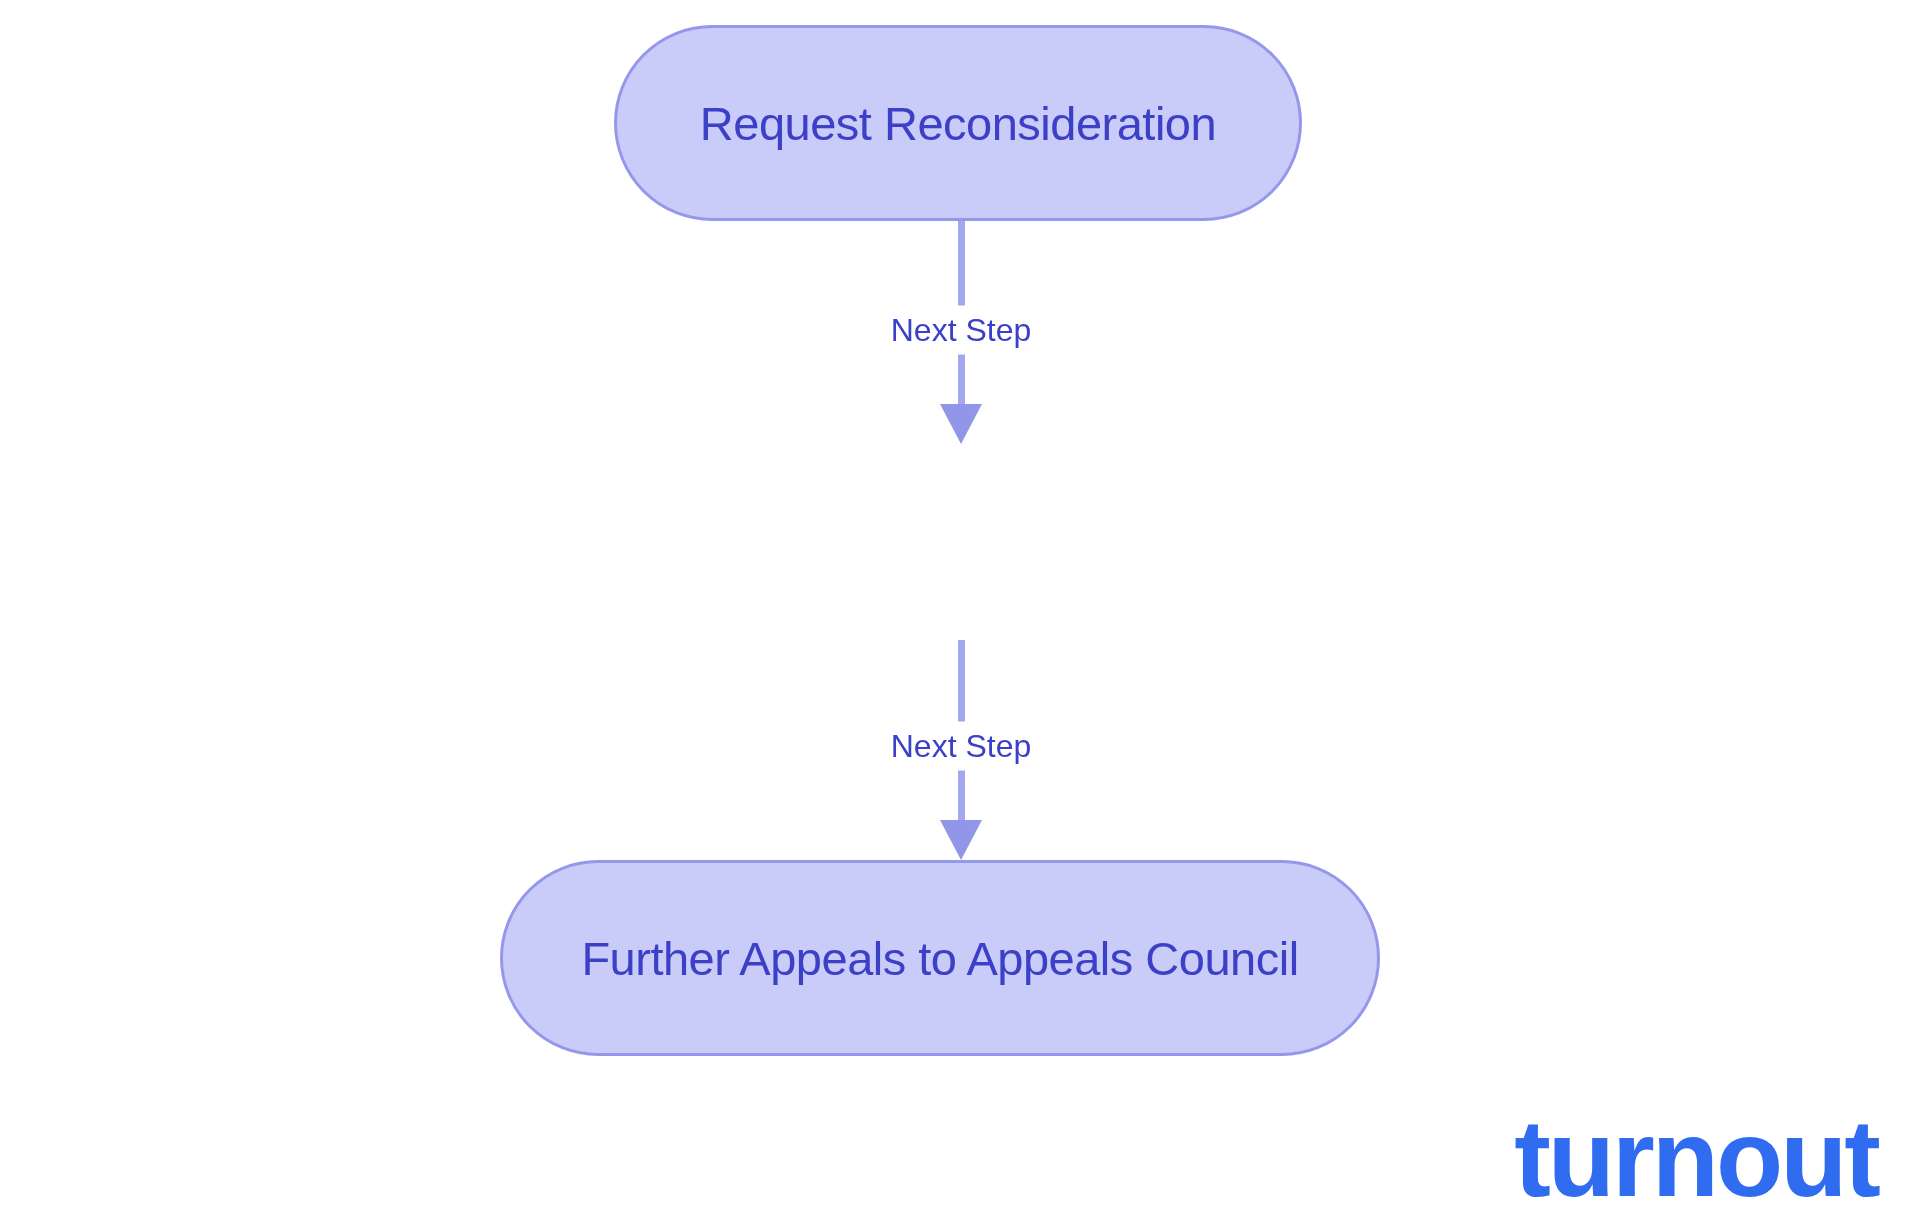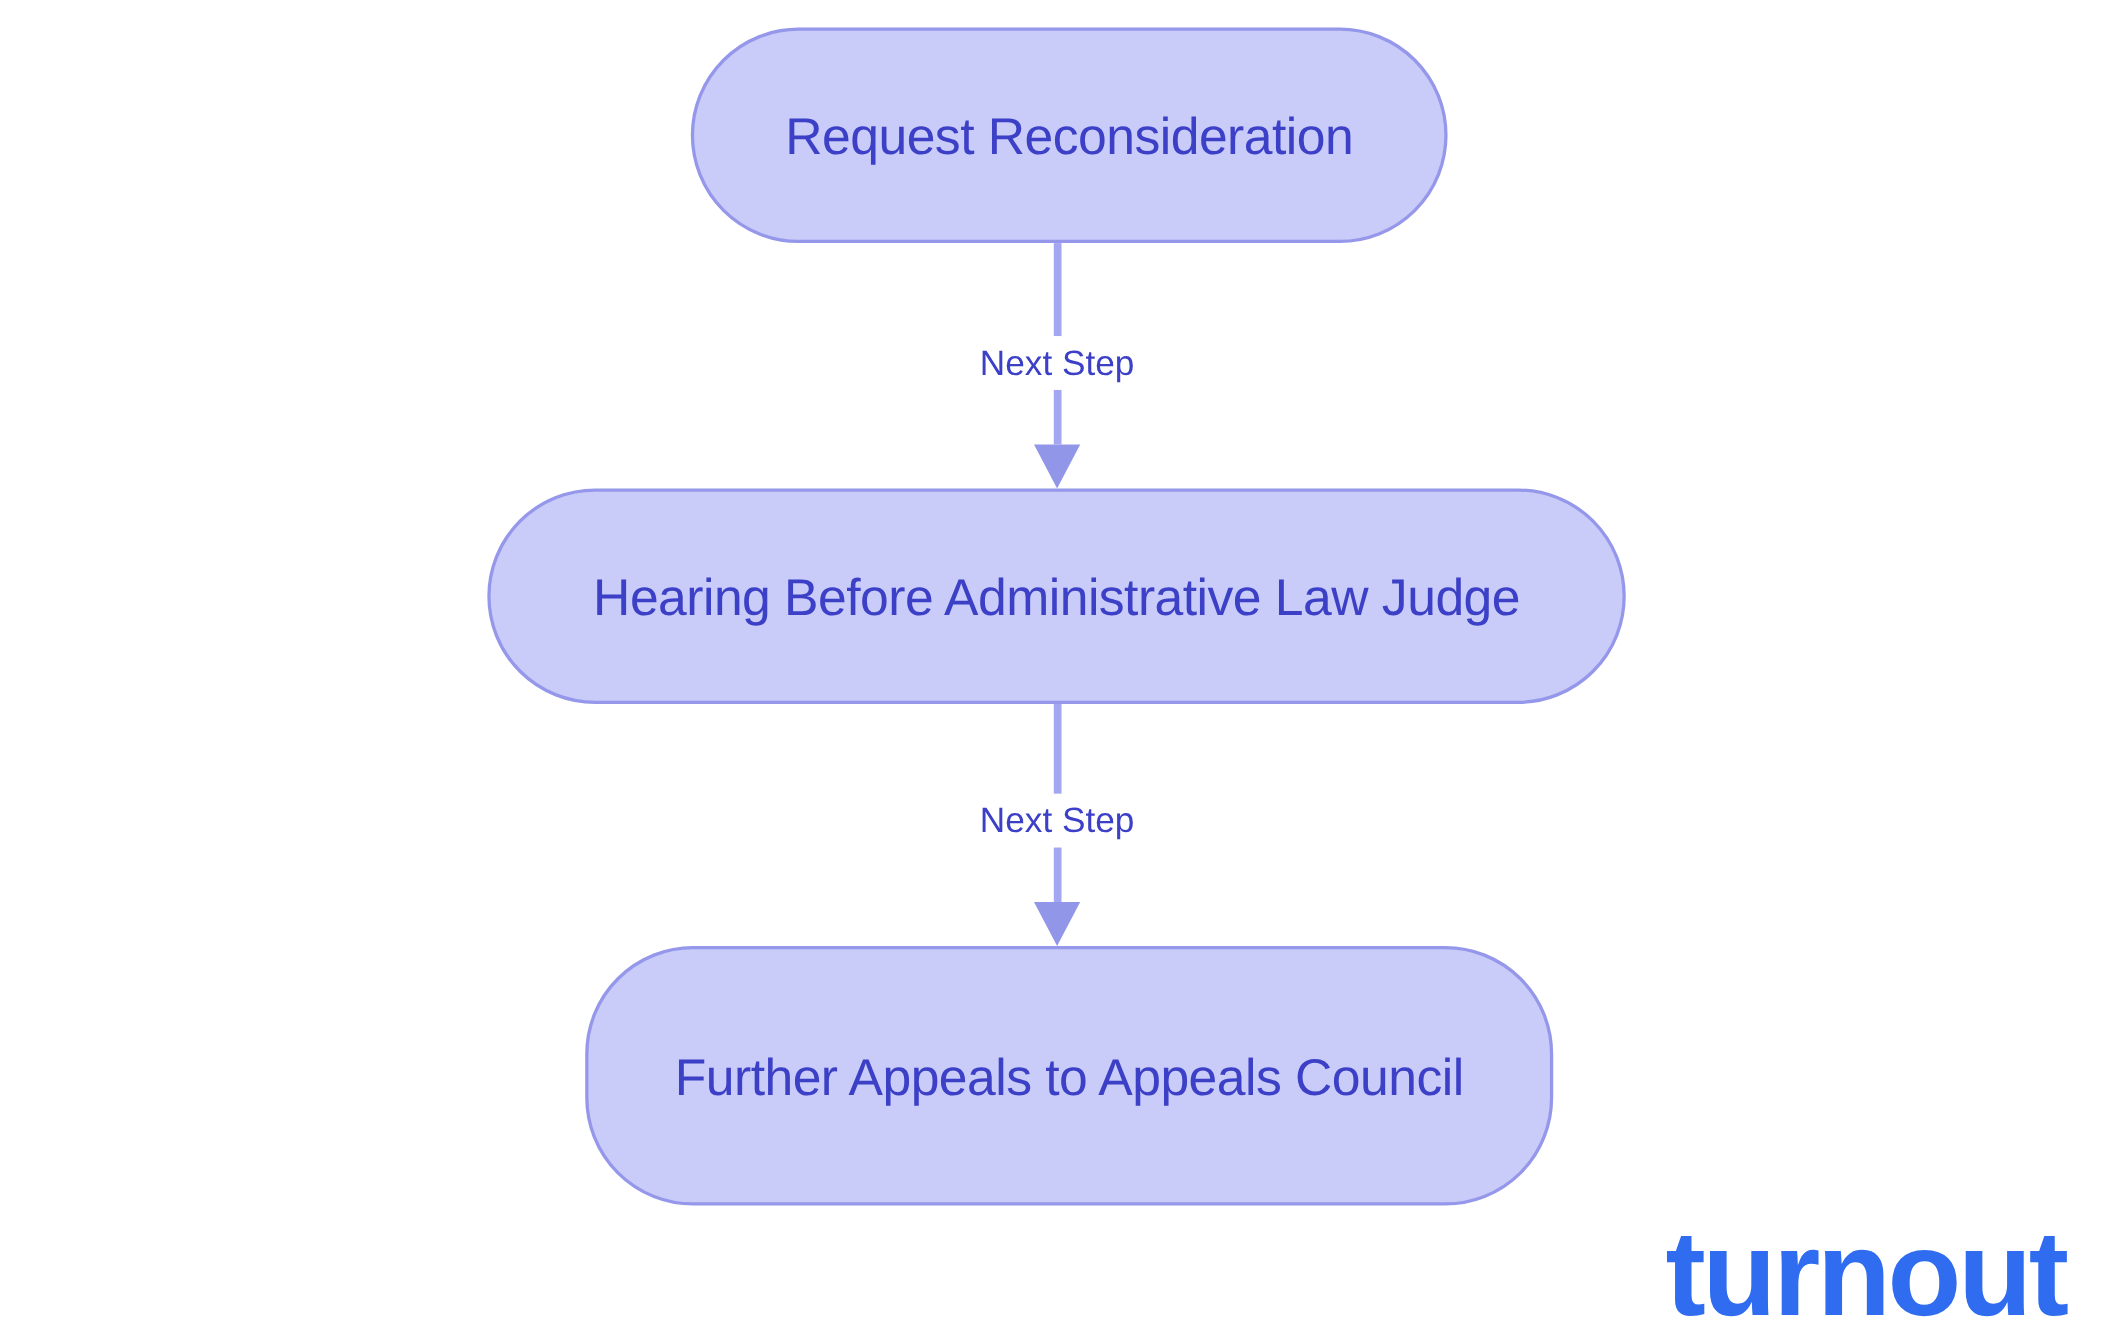--- a/index.html
+++ b/index.html
@@ -34,23 +34,23 @@
     align-items:center;
     justify-content:center;
   }
   .node-label{
     color:var(--node-text);
     font-size:47px;
     font-weight:400;
     white-space:nowrap;
     letter-spacing:-0.5px;
   }
-  .node1{left:628px; top:25px;  width:688px;  height:196px;}
+  .node1{left:614px; top:25px;  width:688px;  height:196px;}
   .node2{left:443px; top:444px; width:1035px; height:196px;}
-  .node3{left:532px; top:860px; width:880px;  height:236px;}
+  .node3{left:500px; top:860px; width:880px;  height:196px;}
 
   .edge-line{
     position:absolute;
     width:7px;
     background:var(--edge-line);
   }
   .line1{left:958px; top:221px; height:183px;}
   .line2{left:958px; top:640px; height:180px;}
 
   .arrowhead{
@@ -94,23 +94,20 @@
 <div class="canvas">
 
   <div class="node node1">
     <span class="node-label">Request Reconsideration</span>
   </div>
 
   <div class="edge-line line1"></div>
   <div class="arrowhead arrowhead1"></div>
   <div class="edge-label edge-label1">Next Step</div>
 
-  <div class="node node2">
-    <span class="node-label">Hearing Before Administrative Law Judge</span>
-  </div>
 
   <div class="edge-line line2"></div>
   <div class="arrowhead arrowhead2"></div>
   <div class="edge-label edge-label2">Next Step</div>
 
   <div class="node node3">
     <span class="node-label">Further Appeals to Appeals Council</span>
   </div>
 
   <div class="logo">turnout</div>

